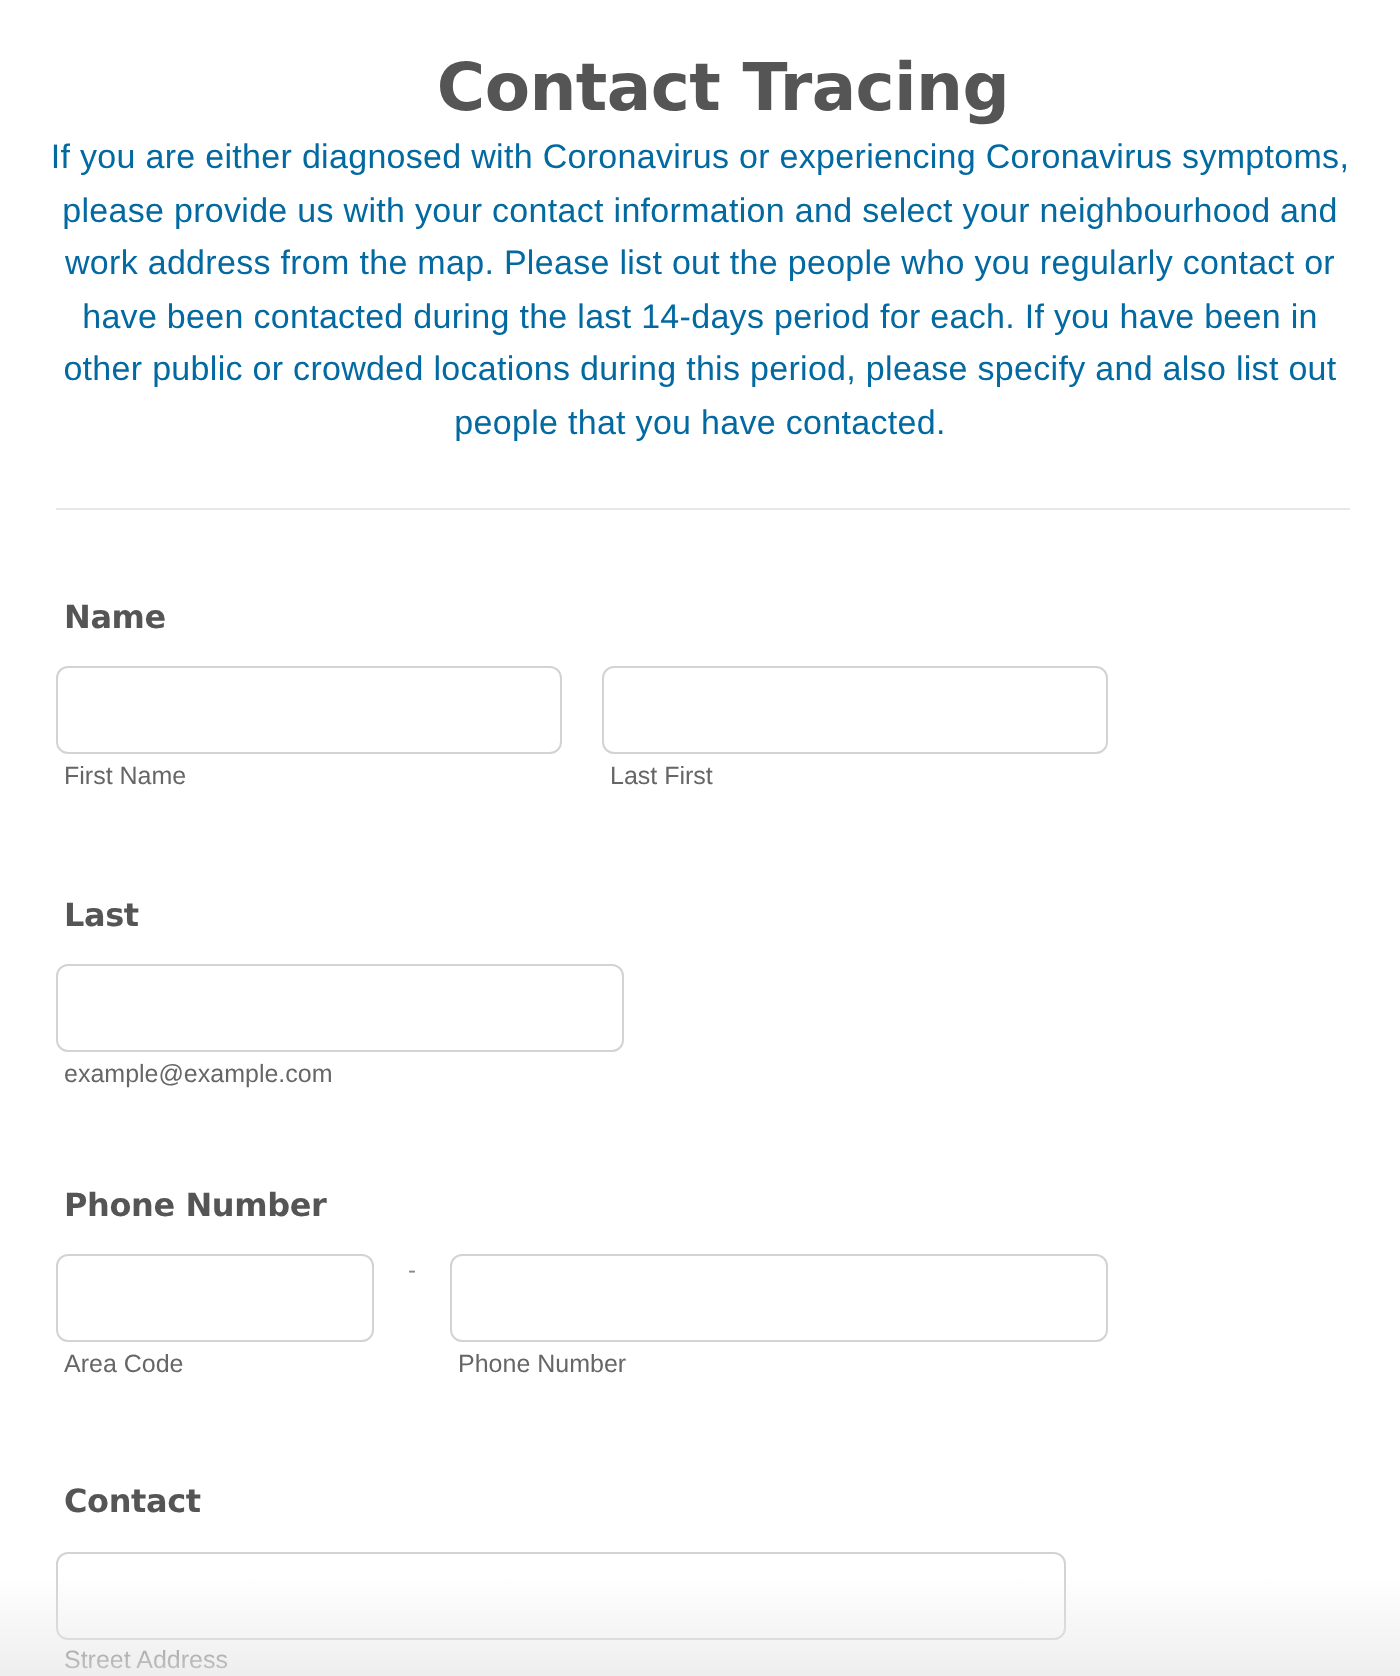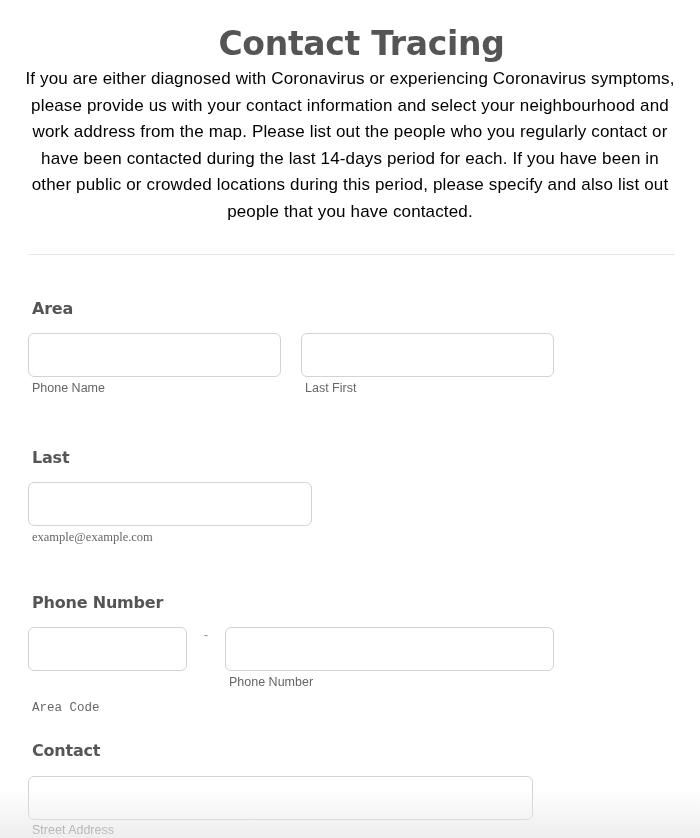--- a/index.html
+++ b/index.html
@@ -29,21 +29,21 @@
       line-height: 40px;
       color: #555555;
       margin: 0;
       letter-spacing: -0.3px;
       padding-left: 23px;
     }
     .description {
       font-family: "Liberation Sans", sans-serif;
       font-size: 17px;
       line-height: 26.5px;
-      color: #000000;
+      color: #0369a1;
       margin: 2px auto 0;
       width: 660px;
       letter-spacing: 0.15px;
     }
     .divider {
       position: absolute;
       left: 28px;
       top: 254px;
       width: 647px;
       height: 1px;
@@ -96,34 +96,34 @@
 </head>
 <body>
 
 <div class="header">
   <h1 class="title">Contact Tracing</h1>
   <p class="description">If you are either diagnosed with Coronavirus or experiencing Coronavirus symptoms, please provide us with your contact information and select your neighbourhood and work address from the map. Please list out the people who you regularly contact or have been contacted during the last 14-days period for each. If you have been in other public or crowded locations during this period, please specify and also list out people that you have contacted.</p>
 </div>
 
 <div class="divider"></div>
 
-<div class="section-label" style="top:299px;">Area</div>
+<div class="section-label" style="top:299px;">Name</div>
 <input class="field" type="text" style="left: 28px; top: 333px; width: 253px;" value="">
-<div class="sublabel" style="left:32px; top:381px;">Phone Name</div>
+<div class="sublabel" style="left:32px; top:381px;">First Name</div>
 <input class="field" type="text" style="left: 301px; top: 333px; width: 253px;" value="">
 <div class="sublabel" style="left:305px; top:381px;">Last First</div>
 
 <div class="section-label" style="top:448px;">Last</div>
 <input class="field" type="email" style="left: 28px; top: 482px; width: 284px;" value="">
-<div class="sublabel" style="left:32px; top:530px;font-family:Liberation Serif, serif;">example@example.com</div>
+<div class="sublabel" style="left:32px; top:530px;">example@example.com</div>
 
 <div class="section-label" style="top:593px;">Phone Number</div>
 <input class="field" type="tel" style="left: 28px; top: 627px; width: 159px;" value="">
 <div class="dash" style="left:204px; top:628px;">-</div>
-<div class="sublabel" style="left:32px; top:701px;font-family:Liberation Mono, monospace;">Area Code</div>
+<div class="sublabel" style="left:32px; top:675px;">Area Code</div>
 <input class="field" type="tel" style="left: 225px; top: 627px; width: 329px;" value="">
 <div class="sublabel" style="left:229px; top:675px;">Phone Number</div>
 
 <div class="section-label" style="top:741px;">Contact</div>
 <input class="field" type="text" style="left: 28px; top: 776px; width: 505px;" value="">
 <div class="sublabel" style="left:32px; top:823px;">Street Address</div>
 
 <div class="bottom-fade"></div>
 
 </body></html>

